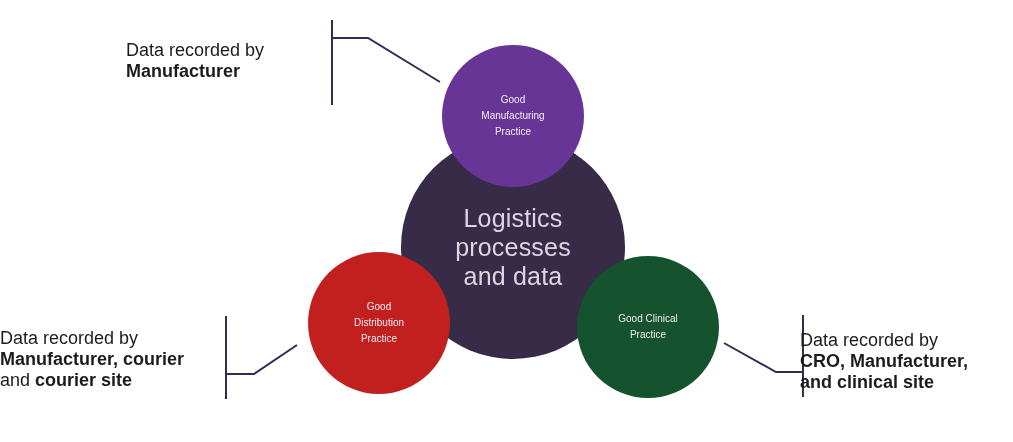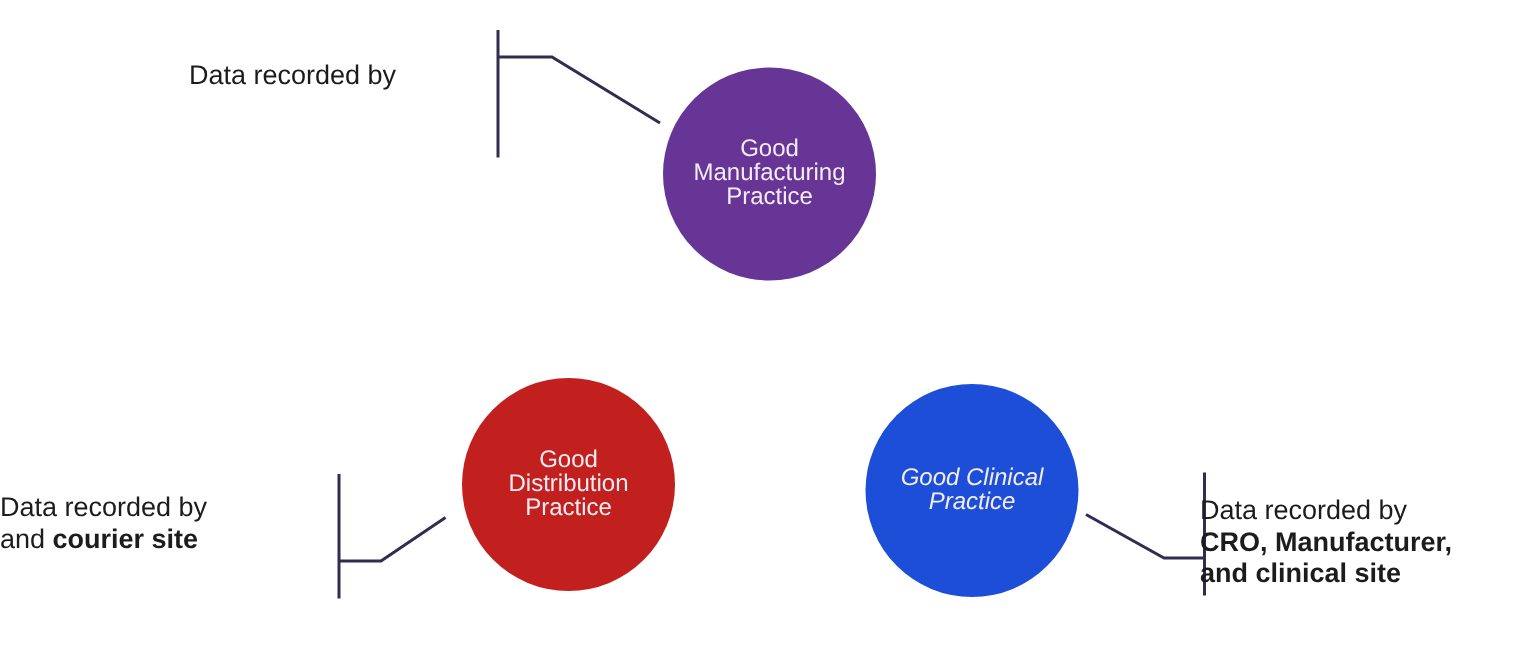--- a/index.html
+++ b/index.html
@@ -43,21 +43,21 @@
   .circle-gmp { left: 442px; top: 45px; }
   .circle-gdp { left: 308px; top: 252px; }
   .circle-gcp { left: 577px; top: 256px; }
   .center-label {
     font-size: 25px;
     line-height: 29px;
     white-space: pre-line;
     letter-spacing: 0.2px;
   }
   .sat-label {
-    font-size: 16px;
+    font-size: 10px;
     line-height: 16px;
     white-space: pre-line;
   }
   .annotation {
     position: absolute;
     z-index: 4;
     text-align: left;
     font-size: 18px;
     line-height: 21px;
   }
@@ -79,44 +79,51 @@
     <g>
       <line x1="226" y1="316" x2="226" y2="399" stroke-width="2" fill="none" stroke="#332c50"></line>
       <polyline points="226,374 254,374 297,345" stroke-width="2" fill="none" stroke="#332c50"></polyline>
     </g>
     <g>
       <line x1="803" y1="315" x2="803" y2="397" stroke-width="2" fill="none" stroke="#332c50"></line>
       <polyline points="803,372 776,372 724,343" stroke-width="2" fill="none" stroke="#332c50"></polyline>
     </g>
   </svg>
 
+  <div class="circle circle-center" style="background-color: rgb(55, 43, 72);">
+    <div class="center-label" style="color: rgb(221, 213, 228);">Logistics
+processes
+and data</div>
+  </div>
 
   <div class="circle circle-sat circle-gmp" style="background-color: rgb(103, 53, 150);">
     <div class="sat-label" style="color: rgb(243, 236, 243);">Good
 Manufacturing
 Practice</div>
   </div>
 
   <div class="circle circle-sat circle-gdp" style="background-color: rgb(194, 32, 31);">
     <div class="sat-label" style="color: rgb(243, 236, 243);">Good
 Distribution
 Practice</div>
   </div>
 
-  <div class="circle circle-sat circle-gcp" style="background-color: #1d4ed8; font-style: italic;">
+  <div class="circle circle-sat circle-gcp" style="background-color: #14532d;">
     <div class="sat-label" style="color: rgb(243, 236, 243);">Good Clinical
 Practice</div>
   </div>
 
   <div class="annotation ann-top-left" style="color: rgb(28, 28, 28);">
     <div class="ann-line">Data recorded by</div>
+    <div class="ann-line bold">Manufacturer</div>
   </div>
 
   <div class="annotation ann-bottom-left" style="color: rgb(28, 28, 28);">
     <div class="ann-line">Data recorded by</div>
+    <div class="ann-line bold">Manufacturer, courier</div>
     <div class="ann-line"><span>and </span><span class="bold">courier site</span></div>
   </div>
 
   <div class="annotation ann-bottom-right" style="color: rgb(28, 28, 28);">
     <div class="ann-line">Data recorded by</div>
     <div class="ann-line bold">CRO, Manufacturer,</div>
     <div class="ann-line bold">and clinical site</div>
   </div>
 
 </div>

